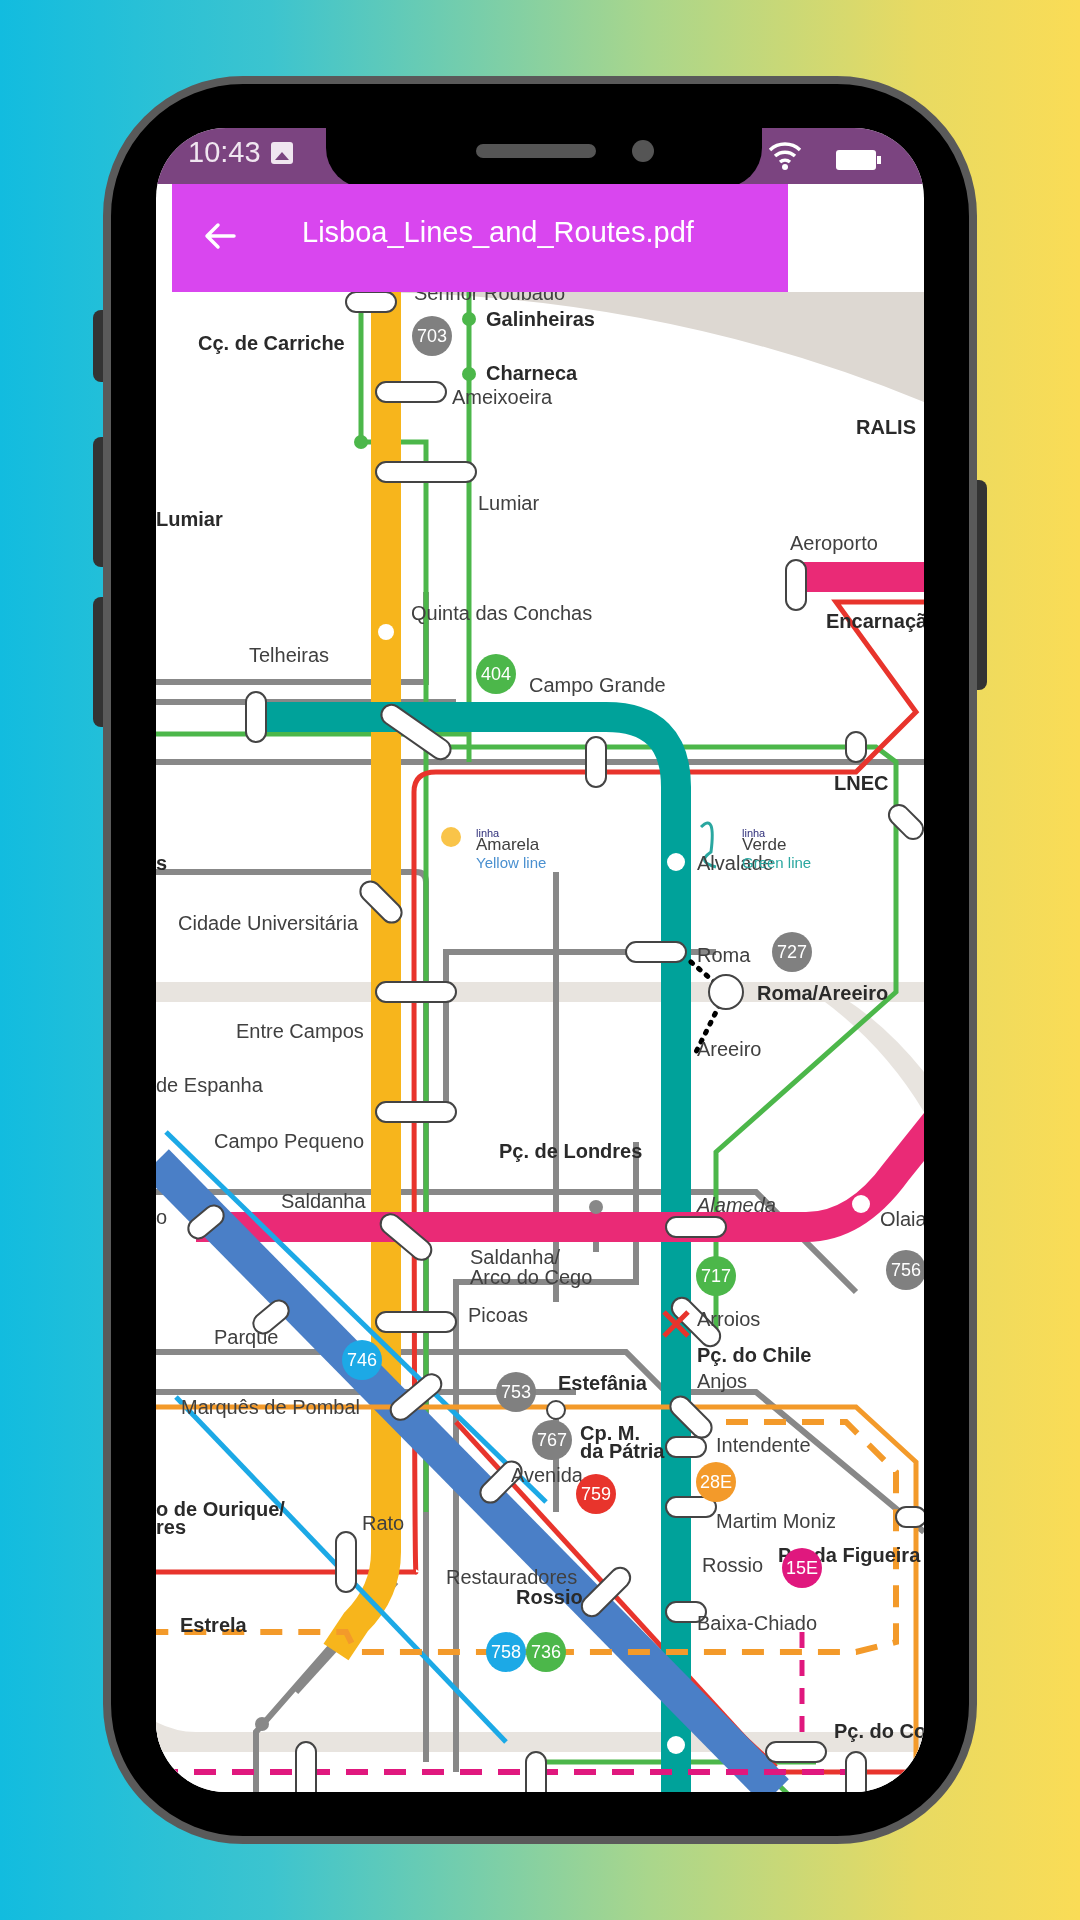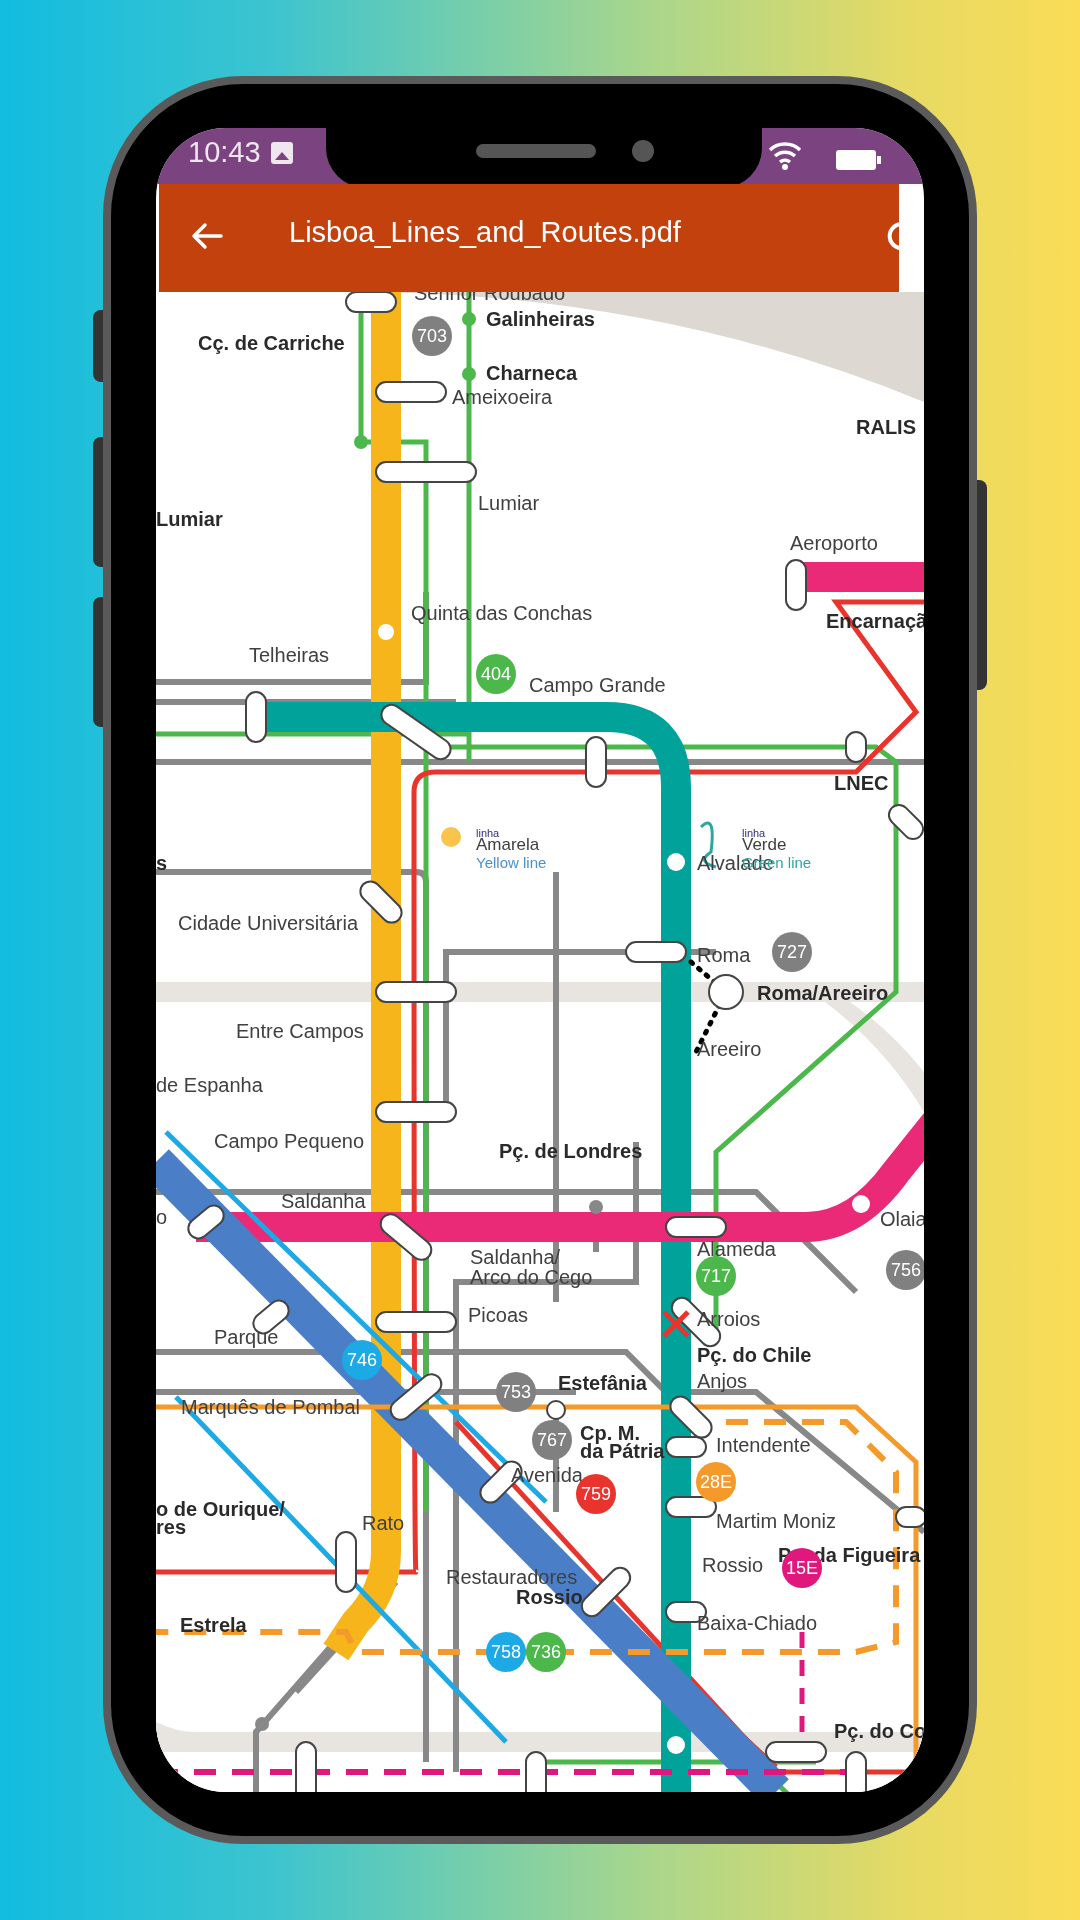--- a/index.html
+++ b/index.html
@@ -24,21 +24,21 @@
   .img-icon::after { content:""; position:absolute; left:4px; bottom:4px; border-left:7px solid transparent; border-right:7px solid transparent; border-bottom:8px solid #7b4480; }
   .notch {
     position:absolute; left:170px; top:0; width:436px; height:60px; background:#000;
     border-radius:0 0 40px 40px;
   }
   .speaker { position:absolute; left:150px; top:16px; width:120px; height:14px; background:#555; border-radius:7px; }
   .camera { position:absolute; left:306px; top:12px; width:22px; height:22px; background:#555; border-radius:50%; }
   .wifi { position:absolute; left:612px; top:10px; width:34px; height:34px; }
   .battery { position:absolute; left:680px; top:22px; width:40px; height:20px; background:#fff; border-radius:3px; }
   .battery::after { content:""; position:absolute; right:-5px; top:6px; width:4px; height:8px; background:#fff; }
-  .toolbar { position:absolute; left:3px; top:56px; width:740px; height:108px; background:#c2410c; }
+  .toolbar { position:absolute; left:16px; top:56px; width:616px; height:108px; background:#d946ef; }
   .back { position:absolute; left:28px; top:32px; width:40px; height:40px; }
   .title { position:absolute; left:130px; top:32px; color:#fff; font-size:29px; }
   .refresh { position:absolute; left:722px; top:32px; width:40px; height:40px; }
   .map { position:absolute; left:0; top:164px; width:768px; height:1500px; overflow:hidden; background:#fff; }
   .map svg { position:absolute; left:0; top:0; }
   .lbl { position:absolute; white-space:nowrap; font-size:20px; line-height:22px; }
   .lbl.metro { color:#404040; }
   .lbl.other { color:#2a2a2a;font-weight:bold; }
   .lbl.small { font-size:11px; color:#2f2f7a; }
   .lbl.sub { font-size:15px; color:#4a90d0; }
@@ -214,21 +214,21 @@
     <span class="lbl metro" style="left:255px;top:310px;">Quinta das Conchas</span>
     <span class="lbl metro" style="left:93px;top:352px;">Telheiras</span>
     <span class="lbl metro" style="left:373px;top:382px;">Campo Grande</span>
     <span class="lbl metro" style="left:541px;top:560px;">Alvalade</span>
     <span class="lbl metro" style="left:22px;top:620px;">Cidade Universitária</span>
     <span class="lbl metro" style="left:541px;top:652px;">Roma</span>
     <span class="lbl metro" style="left:541px;top:746px;">Areeiro</span>
     <span class="lbl metro" style="left:80px;top:728px;">Entre Campos</span>
     <span class="lbl metro" style="left:58px;top:838px;">Campo Pequeno</span>
     <span class="lbl metro" style="left:125px;top:898px;">Saldanha</span>
-    <span class="lbl metro" style="left:541px;top:946px;">Alameda</span>
+    <span class="lbl metro" style="left:541px;top:902px;font-style:italic;">Alameda</span>
     <span class="lbl metro" style="left:724px;top:916px;">Olaia</span>
     <span class="lbl metro" style="left:312px;top:1012px;">Picoas</span>
     <span class="lbl metro" style="left:541px;top:1016px;">Arroios</span>
     <span class="lbl metro" style="left:58px;top:1034px;">Parque</span>
     <span class="lbl metro" style="left:541px;top:1078px;">Anjos</span>
     <span class="lbl metro" style="left:25px;top:1104px;">Marquês de Pombal</span>
     <span class="lbl metro" style="left:560px;top:1142px;">Intendente</span>
     <span class="lbl metro" style="left:355px;top:1172px;">Avenida</span>
     <span class="lbl metro" style="left:560px;top:1218px;">Martim Moniz</span>
     <span class="lbl metro" style="left:206px;top:1220px;">Rato</span>

